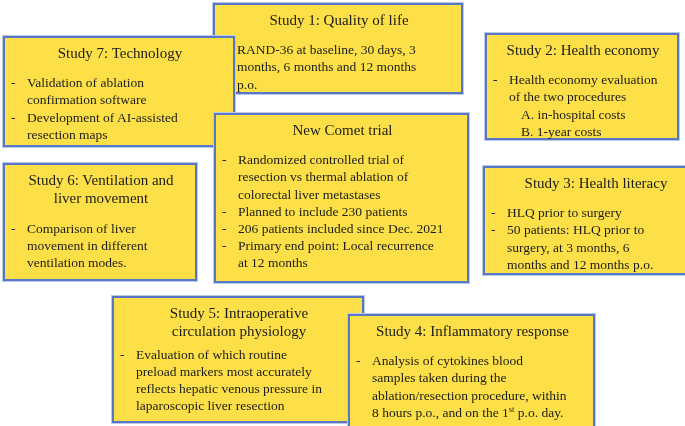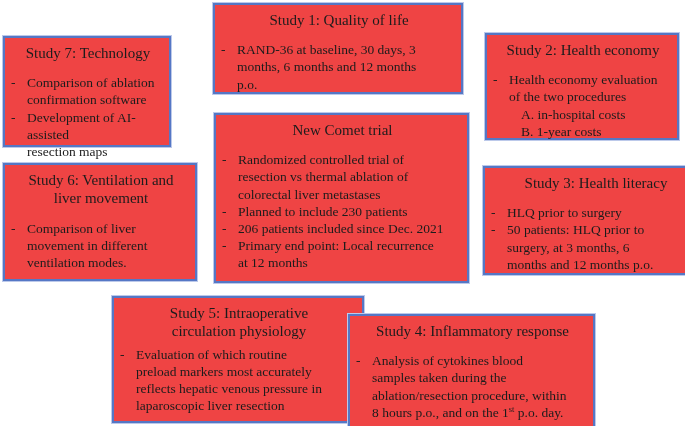--- a/index.html
+++ b/index.html
@@ -12,21 +12,21 @@
     width: 685px;
     height: 426px;
     background: #ffffff;
     font-family: "Liberation Serif", serif;
     color: #1c1c1c;
     overflow: hidden;
   }
   .box {
     position: absolute;
     box-sizing: border-box;
-    background: #ef4444;
+    background: #fde047;
     border: 2px solid #5577c5;
     box-shadow: 0 0 0 1px #bcc9ea;
     padding: 5px 4px 4px 6px;
   }
   .box-title {
     text-align: center;
     font-size: 15px;
     line-height: 1.22;
     white-space: pre-line;
     margin: 1px 0 12px 0;
@@ -52,21 +52,21 @@
     padding-left: 28px;
     white-space: pre-line;
   }
   sup.ord {
     font-size: 0.62em;
     vertical-align: super;
     line-height: 0;
   }
   
   #box-study1 { left: 213px; top: 3px;   width: 250px; height: 91px;  }
-  #box-study7 { left: 3px;   top: 36px;  width: 168px; height: 111px; }
+  #box-study7 { left: 3px;   top: 36px;  width: 232px; height: 111px; }
   #box-study2 { left: 485px; top: 33px;  width: 194px; height: 107px; }
   #box-comet  { left: 214px; top: 113px; width: 255px; height: 170px; }
   #box-study6 { left: 3px;   top: 163px; width: 194px; height: 118px; }
   #box-study3 { left: 483px; top: 166px; width: 224px; height: 109px; }
   #box-study5 { left: 88px;  top: 296px; width: 252px; height: 127px; margin-left: 24px; }
   #box-study4 { left: 348px; top: 314px; width: 247px; height: 127px; }
 </style>
 </head>
 <body>
 
@@ -82,21 +82,21 @@
 p.o.</span>
       </div>
     </div>
   </div>
 
   <div class="box" id="box-study7">
     <div class="box-title">Study 7: Technology</div>
     <div class="bullets">
       <div class="bullet">
         <span class="marker">-</span>
-        <span class="text">Comparison of ablation
+        <span class="text">Validation of ablation
 confirmation software</span>
       </div>
       <div class="bullet">
         <span class="marker">-</span>
         <span class="text">Development of AI-assisted
 resection maps</span>
       </div>
     </div>
   </div>
 

